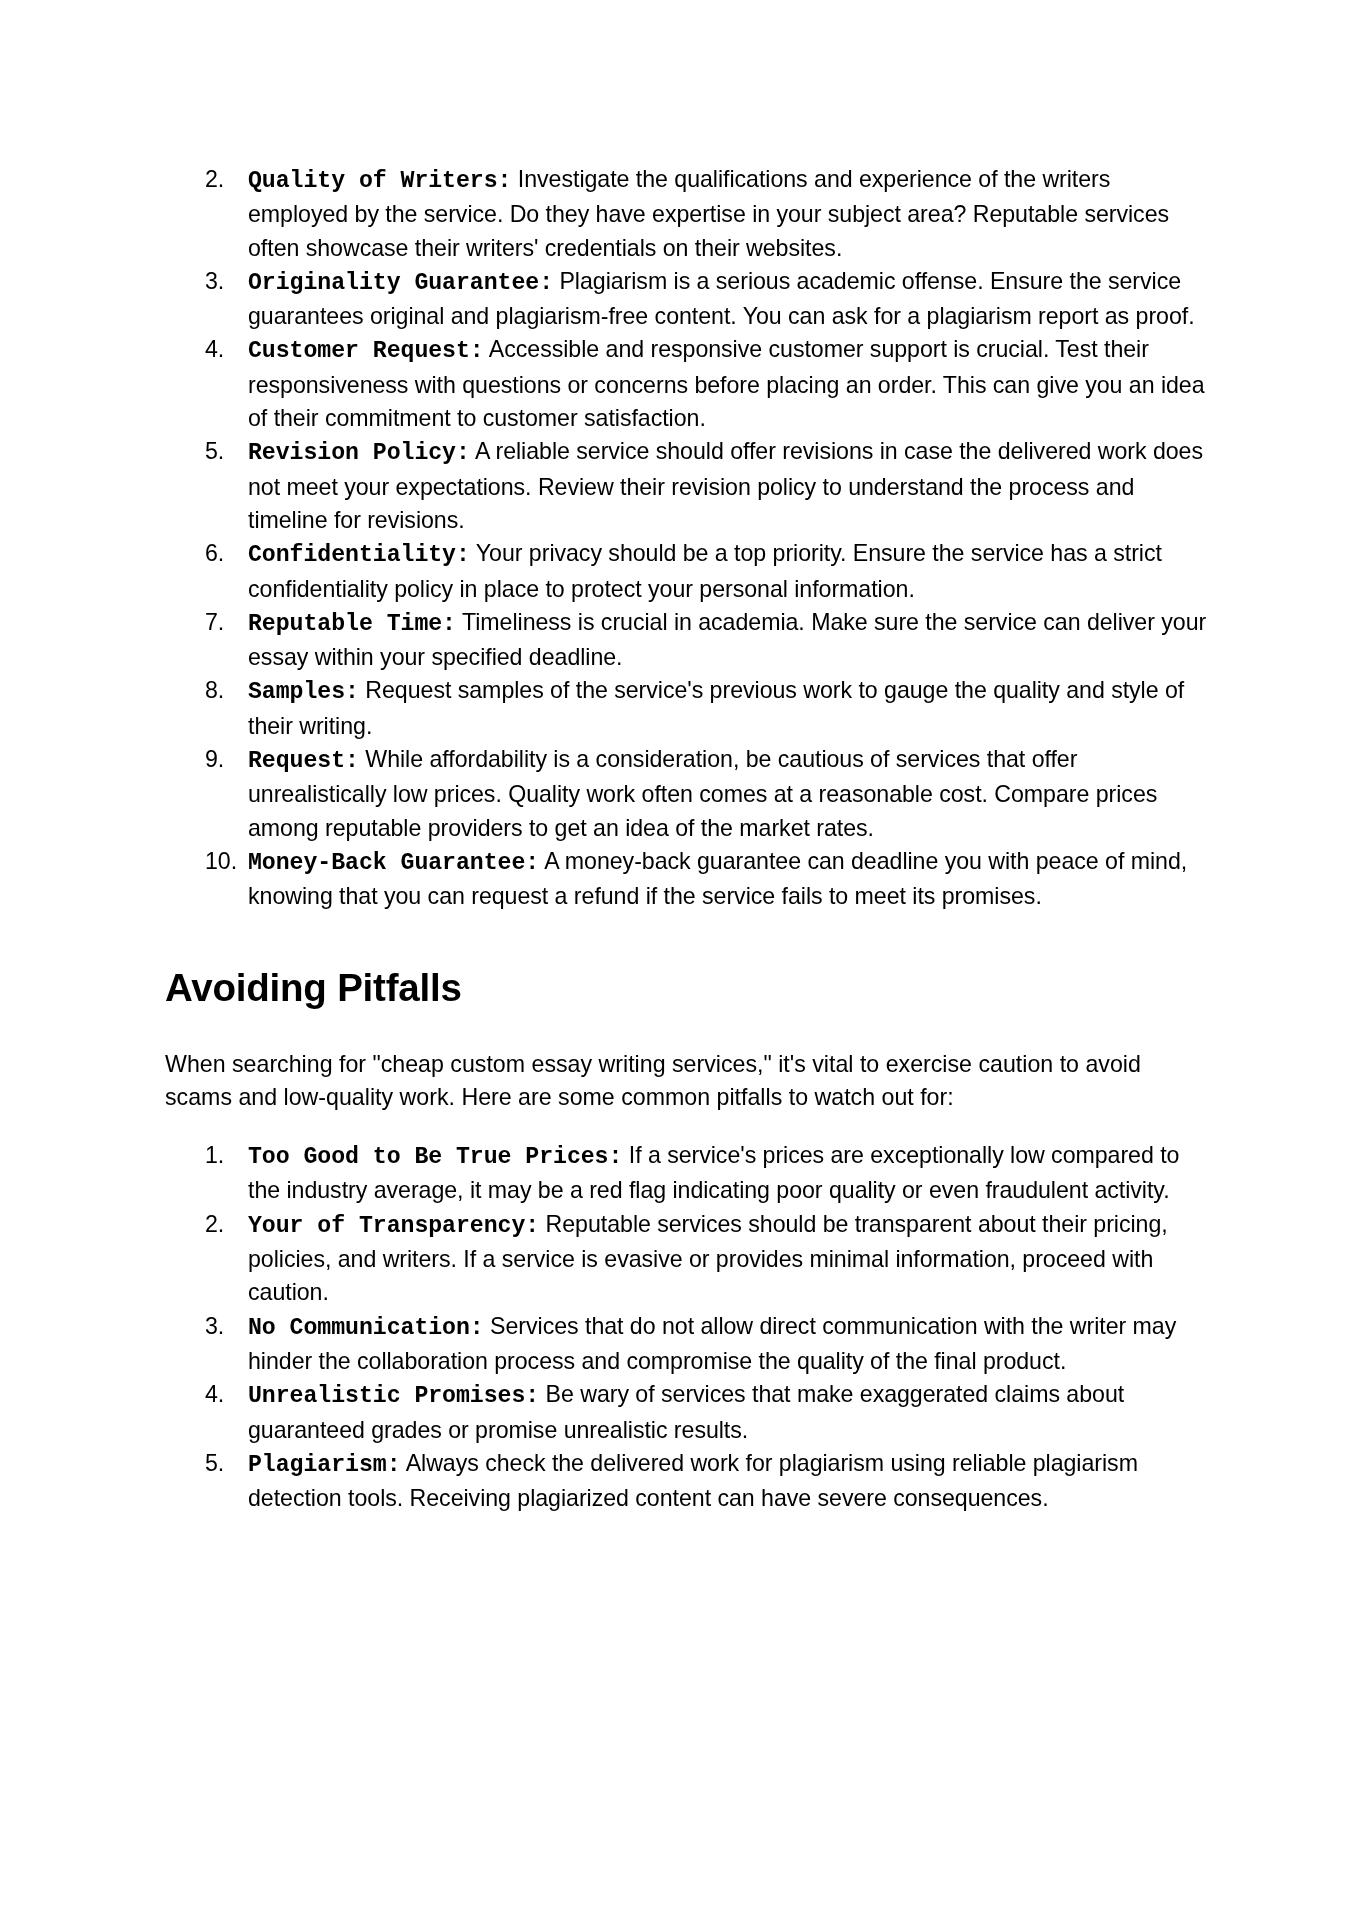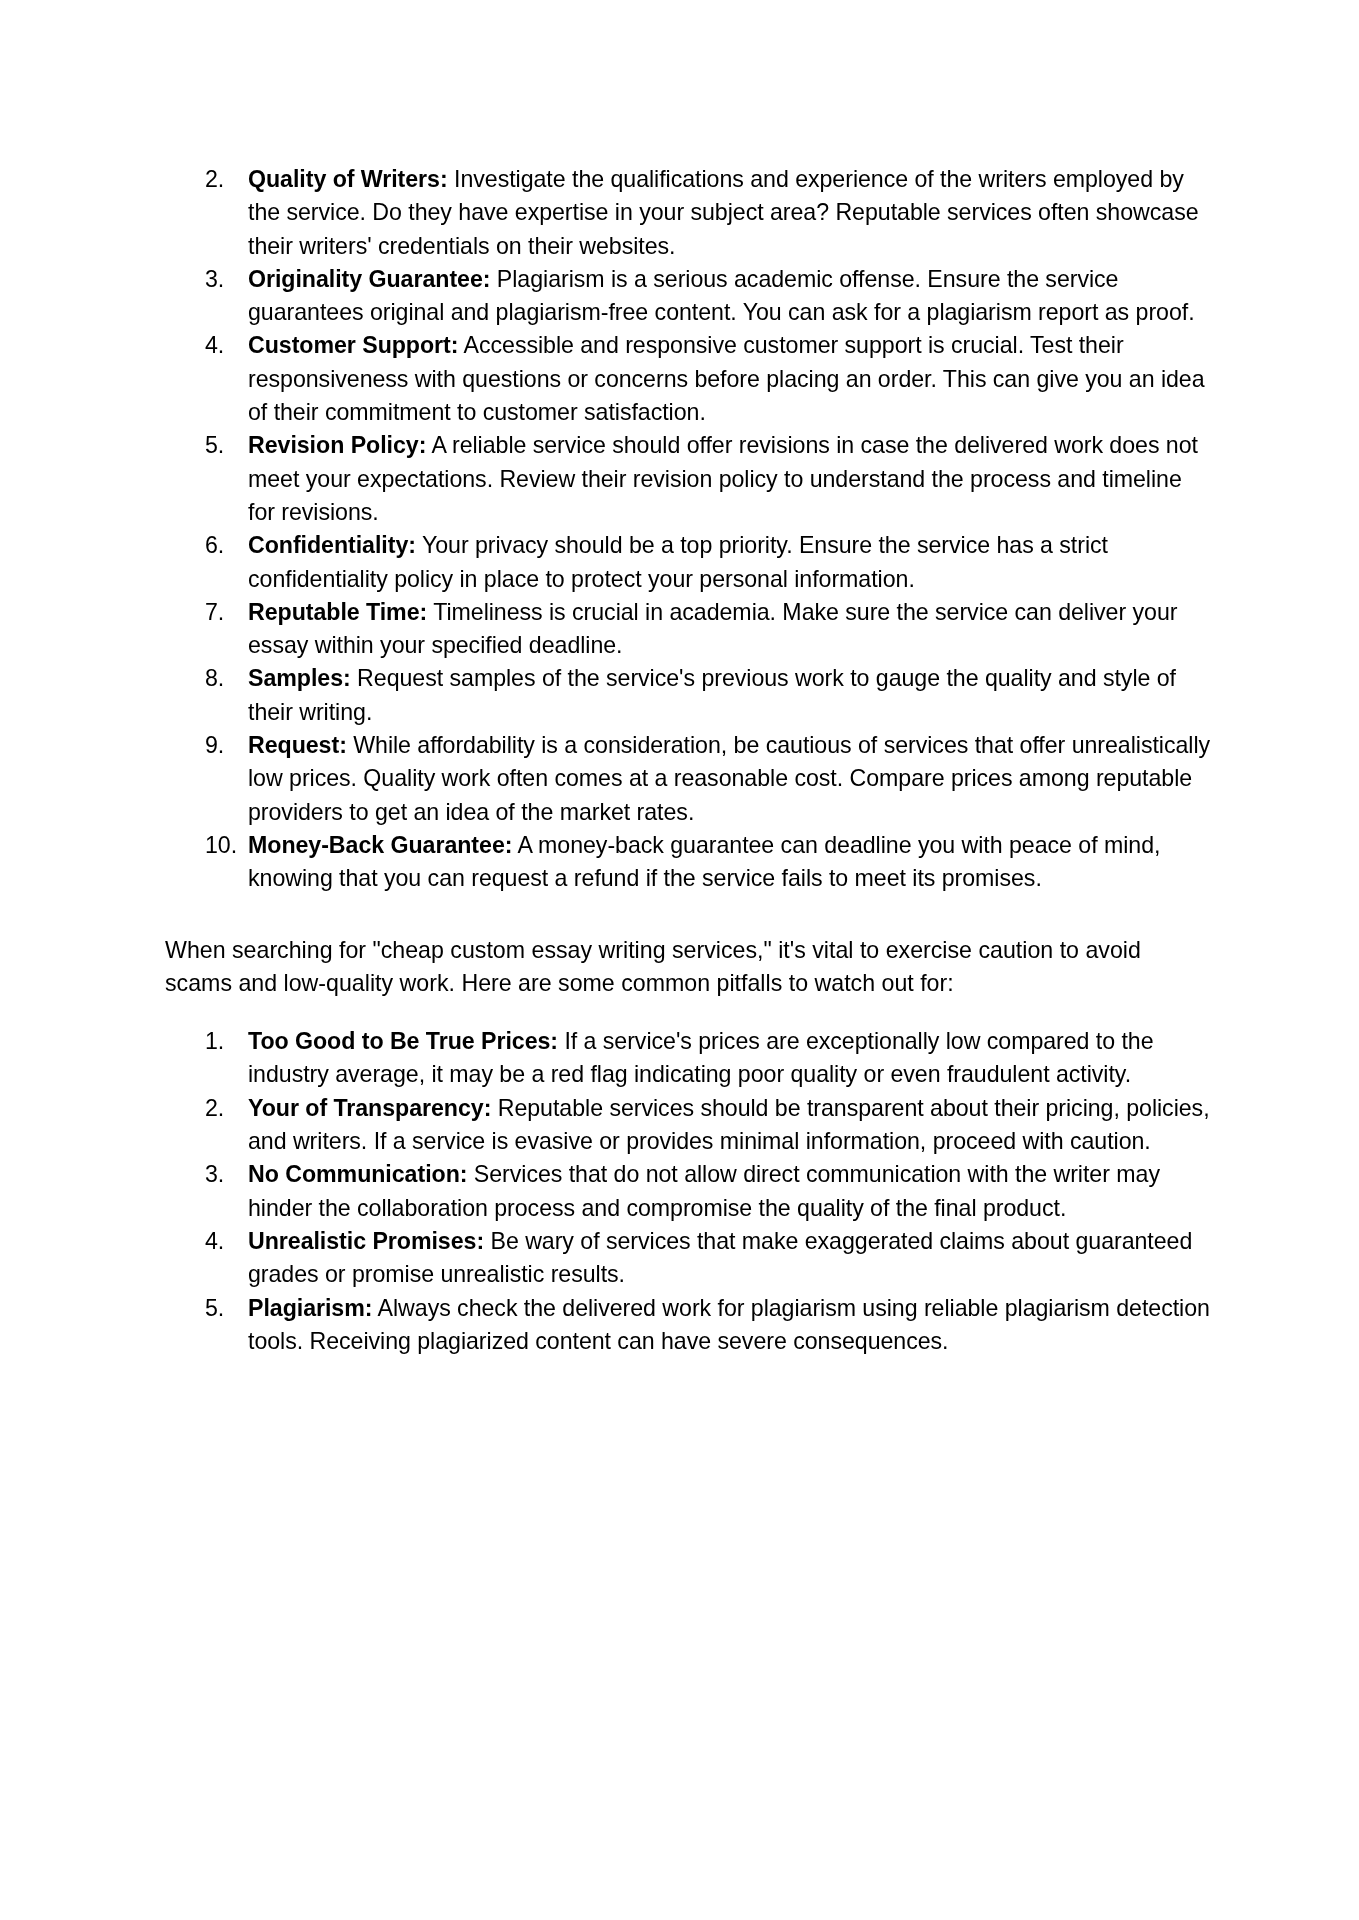--- a/index.html
+++ b/index.html
@@ -38,20 +38,21 @@
       left: 40px;
       top: 0;
       width: 40px;
       white-space: nowrap;
     }
     ol.doc-list li .num.two-digit {
       left: 40px;
     }
     ol.doc-list li .term {
       font-weight: bold;
+      font-family: Liberation Mono, monospace;
     }
     h2.section-heading {
       margin: 0;
       padding: 0;
       margin-top: 52px;
       font-size: 38.5px;
       line-height: 44px;
       font-weight: bold;
       letter-spacing: -0.2px;
     }
@@ -72,21 +73,21 @@
 <div class="page">
 
   <ol class="doc-list list-one">
     <li>
       <span class="num">2.</span><span class="term">Quality of Writers:</span><span> Investigate the qualifications and experience of the writers employed by the service. Do they have expertise in your subject area? Reputable services often showcase their writers' credentials on their websites.</span>
     </li>
     <li>
       <span class="num">3.</span><span class="term">Originality Guarantee:</span><span> Plagiarism is a serious academic offense. Ensure the service guarantees original and plagiarism-free content. You can ask for a plagiarism report as proof.</span>
     </li>
     <li>
-      <span class="num">4.</span><span class="term">Customer Support:</span><span> Accessible and responsive customer support is crucial. Test their responsiveness with questions or concerns before placing an order. This can give you an idea of their commitment to customer satisfaction.</span>
+      <span class="num">4.</span><span class="term">Customer Request:</span><span> Accessible and responsive customer support is crucial. Test their responsiveness with questions or concerns before placing an order. This can give you an idea of their commitment to customer satisfaction.</span>
     </li>
     <li>
       <span class="num">5.</span><span class="term">Revision Policy:</span><span> A reliable service should offer revisions in case the delivered work does not meet your expectations. Review their revision policy to understand the process and timeline for revisions.</span>
     </li>
     <li>
       <span class="num">6.</span><span class="term">Confidentiality:</span><span> Your privacy should be a top priority. Ensure the service has a strict confidentiality policy in place to protect your personal information.</span>
     </li>
     <li>
       <span class="num">7.</span><span class="term">Reputable Time:</span><span> Timeliness is crucial in academia. Make sure the service can deliver your essay within your specified deadline.</span>
     </li>
@@ -94,20 +95,21 @@
       <span class="num">8.</span><span class="term">Samples:</span><span> Request samples of the service's previous work to gauge the quality and style of their writing.</span>
     </li>
     <li>
       <span class="num">9.</span><span class="term">Request:</span><span> While affordability is a consideration, be cautious of services that offer unrealistically low prices. Quality work often comes at a reasonable cost. Compare prices among reputable providers to get an idea of the market rates.</span>
     </li>
     <li>
       <span class="num two-digit">10.</span><span class="term">Money-Back Guarantee:</span><span> A money-back guarantee can deadline you with peace of mind, knowing that you can request a refund if the service fails to meet its promises.</span>
     </li>
   </ol>
 
+  <h2 class="section-heading">Avoiding Pitfalls</h2>
 
   <p class="intro">When searching for "cheap custom essay writing services," it's vital to exercise caution to avoid scams and low-quality work. Here are some common pitfalls to watch out for:</p>
 
   <ol class="doc-list list-two">
     <li>
       <span class="num">1.</span><span class="term">Too Good to Be True Prices:</span><span> If a service's prices are exceptionally low compared to the industry average, it may be a red flag indicating poor quality or even fraudulent activity.</span>
     </li>
     <li>
       <span class="num">2.</span><span class="term">Your of Transparency:</span><span> Reputable services should be transparent about their pricing, policies, and writers. If a service is evasive or provides minimal information, proceed with caution.</span>
     </li>

